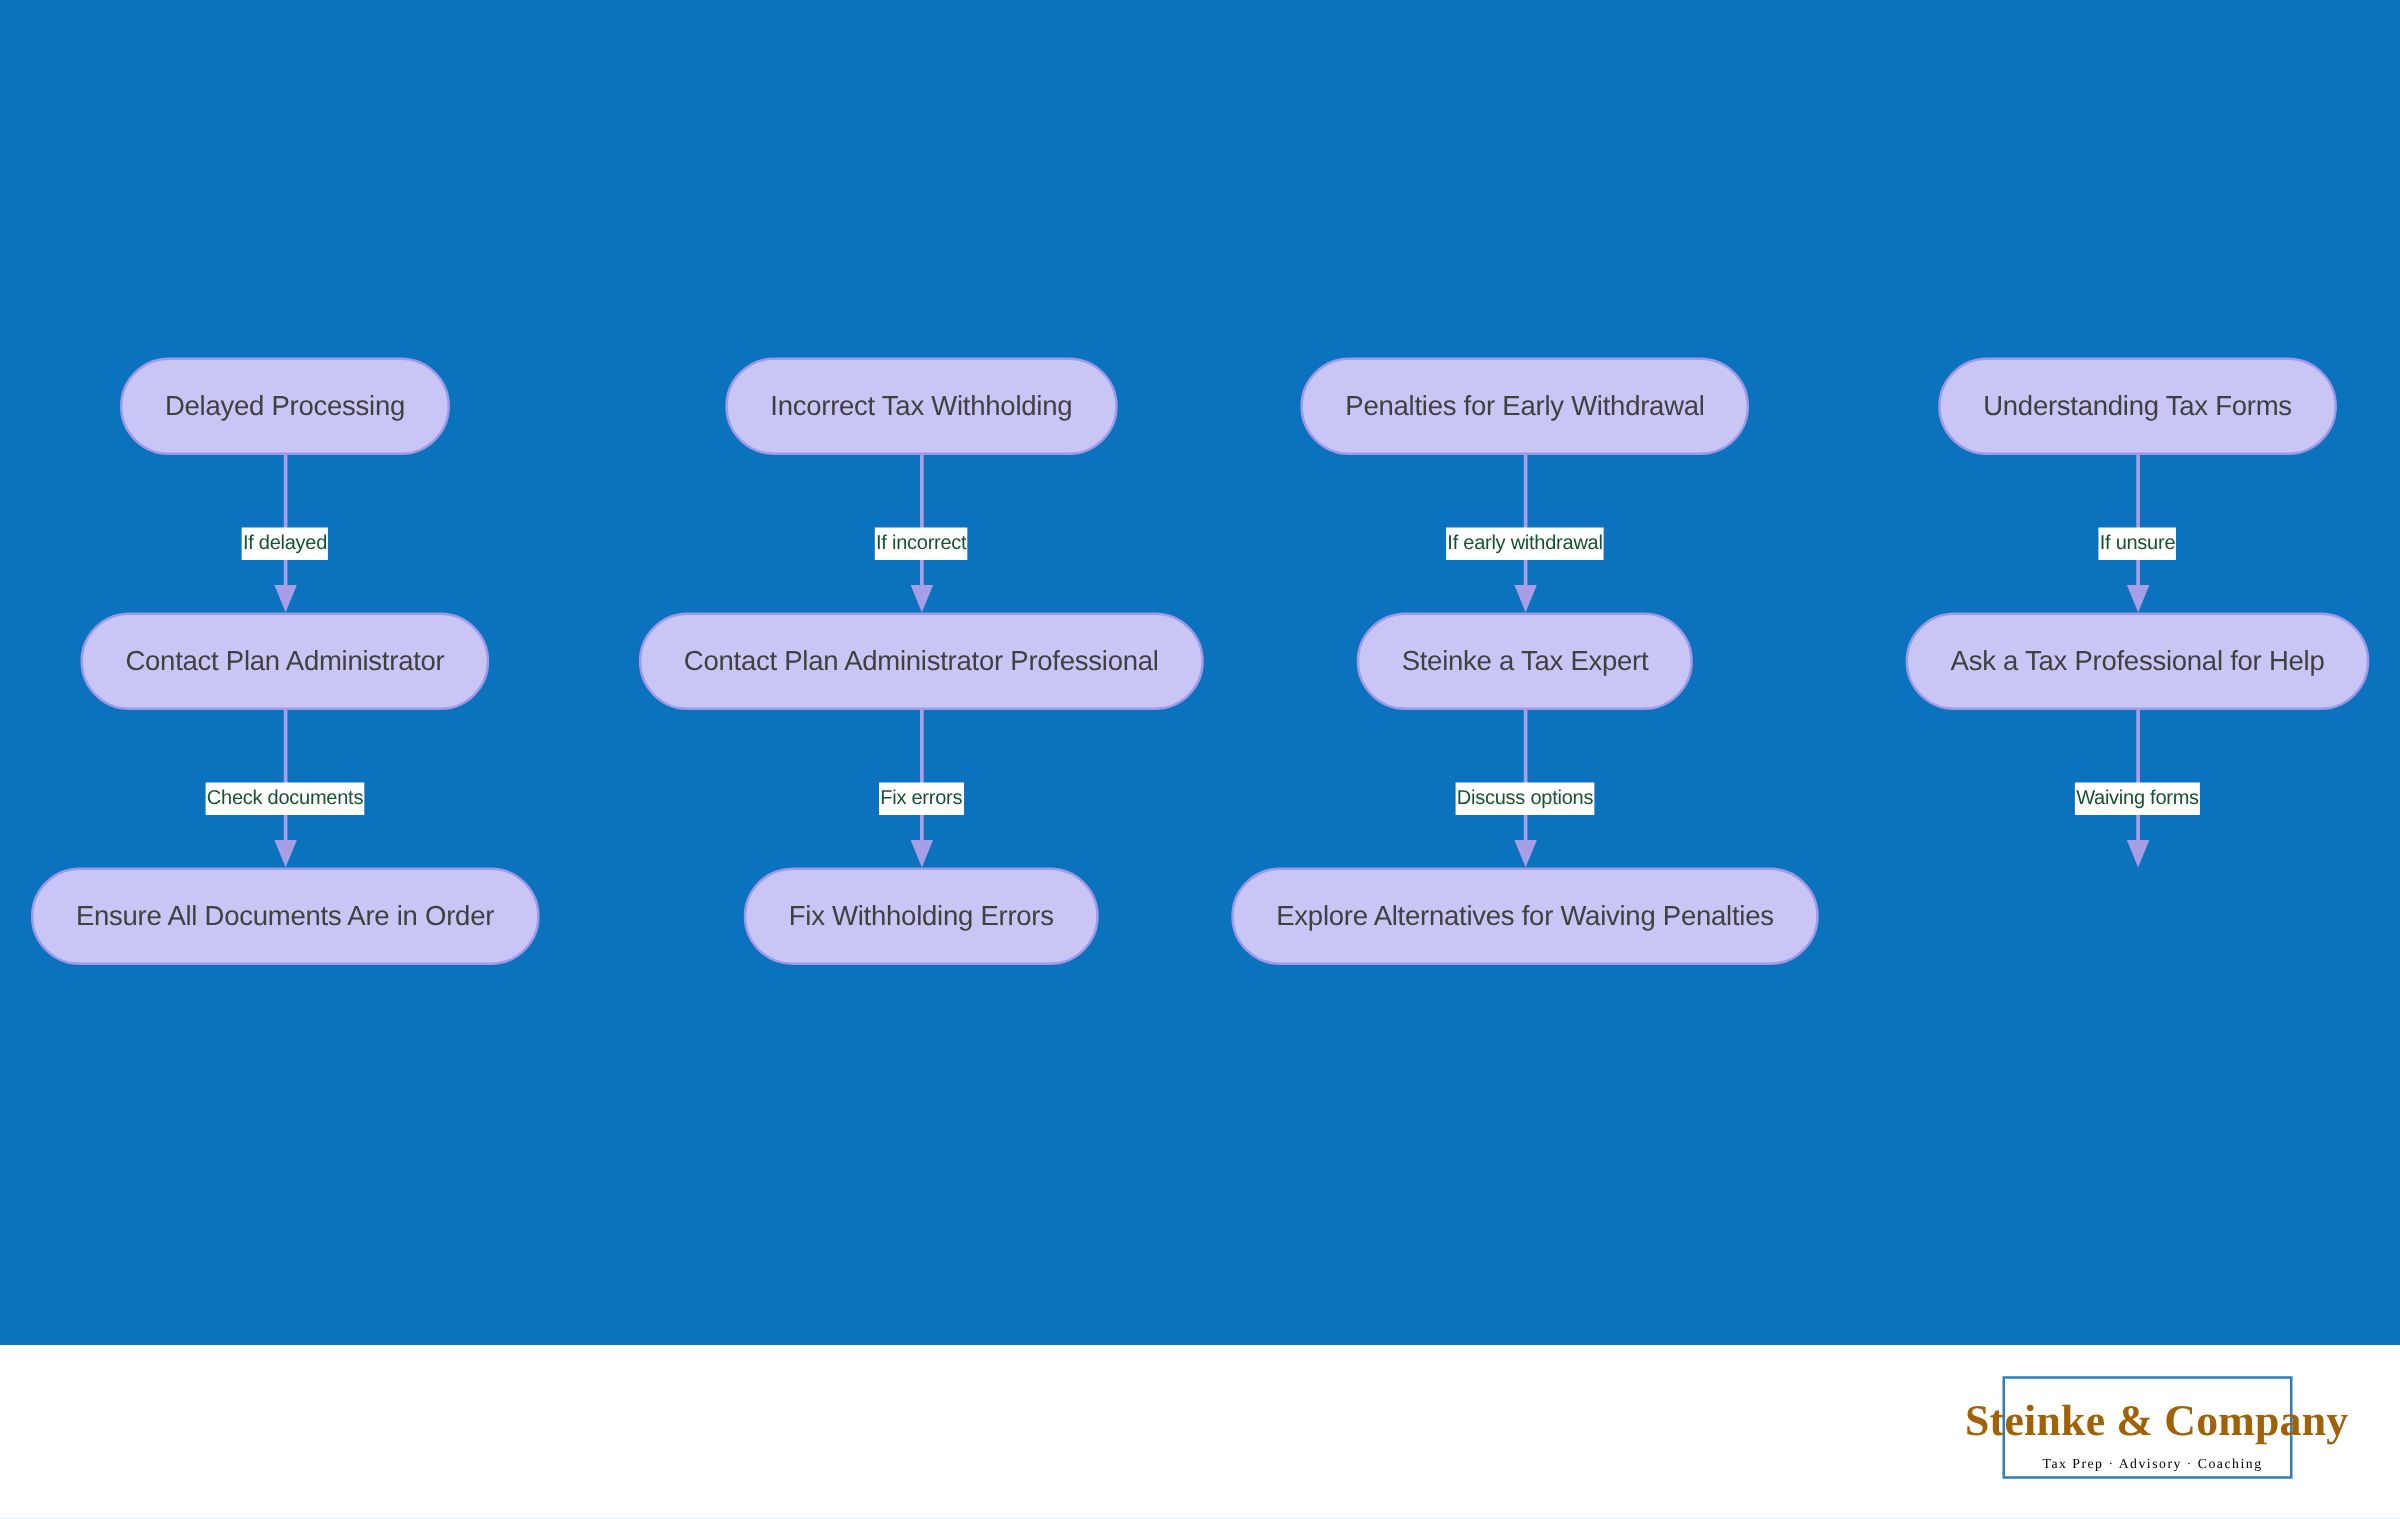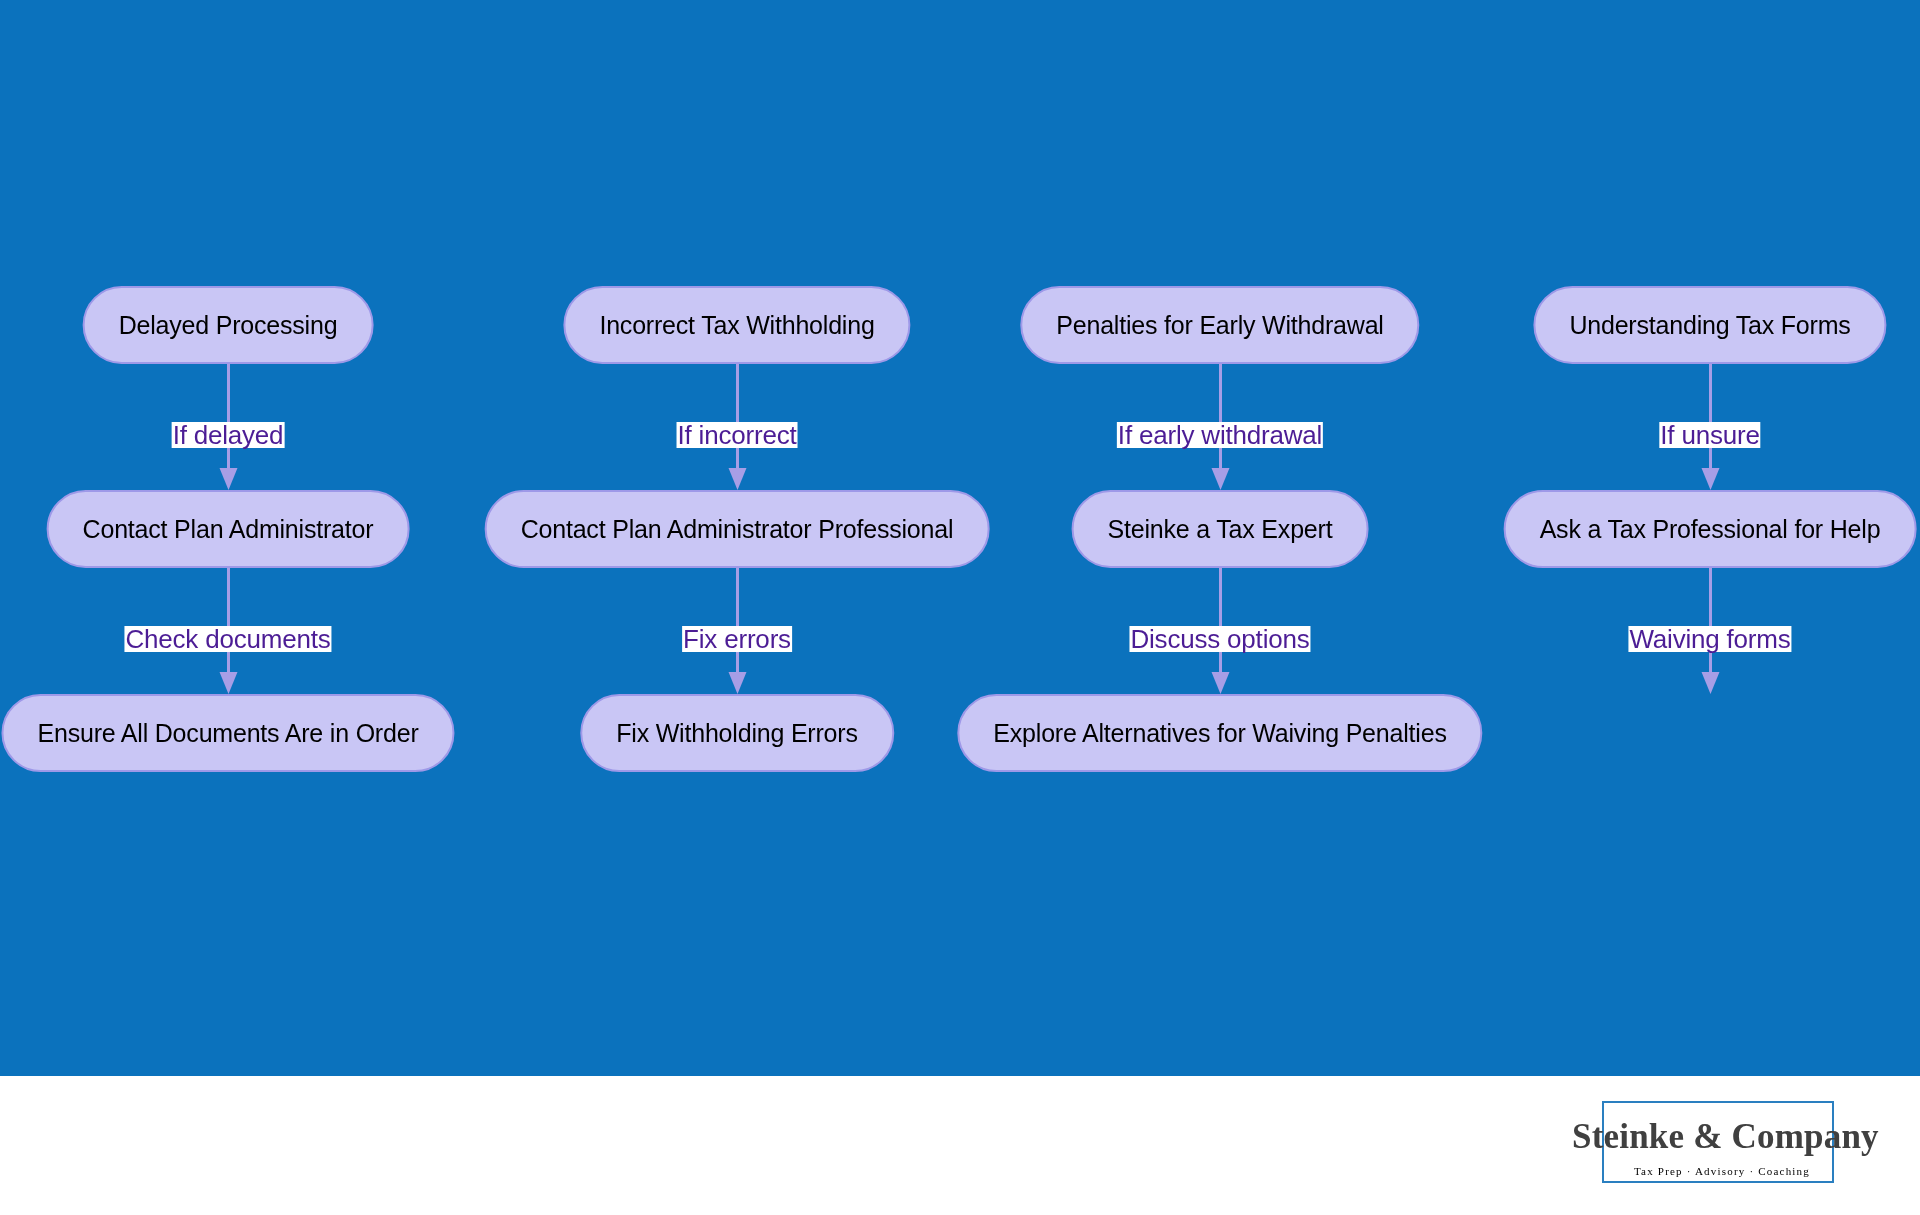--- a/index.html
+++ b/index.html
@@ -41,22 +41,22 @@
     height: 1076px;
   }
   .node {
     position: absolute;
     left: 50%;
     transform: translateX(-50%);
     box-sizing: border-box;
     background: #c9c6f5;
     border: 2px solid #9e99e8;
     border-radius: 999px;
-    color: #000000;
-    font-size: 25px;
+    color: #404040;
+    font-size: 22px;
     letter-spacing: -0.2px;
     display: flex;
     align-items: center;
     justify-content: center;
     white-space: nowrap;
     padding: 0 34px;
     height: 78px;
   }
   .node.row0 { top: 286px; }
   .node.row1 { top: 490px; }
@@ -70,22 +70,22 @@
   }
   .edge.e0 { top: 364px; height: 126px; }
   .edge.e1 { top: 568px; height: 126px; }
   .edge svg { display: block; overflow: visible; }
 
   .edge-label {
     position: absolute;
     left: 50%;
     transform: translateX(-50%);
     background: #ffffff;
-    color: #4c1d95;
-    font-size: 26px;
+    color: #14532d;
+    font-size: 16px;
     letter-spacing: -0.2px;
     white-space: nowrap;
     line-height: 26px;
     padding: 0 1px;
   }
   .edge-label.l0 { top: 422px; }
   .edge-label.l1 { top: 626px; }
 
   #logo {
     position: absolute;
@@ -105,21 +105,21 @@
   }
   #logo-name {
     position: absolute;
     left: 0;
     top: 22px;
     width: 300px;
     text-align: center;
     font-family: "Liberation Serif", serif;
     font-weight: bold;
     font-size: 35px;
-    color: #404040;
+    color: #a16207;
     letter-spacing: 0.2px;
     white-space: nowrap;
   }
   #logo-tagline {
     position: absolute;
     left: 0;
     top: 70px;
     width: 300px;
     text-align: center;
     font-family: "Liberation Serif", serif;

